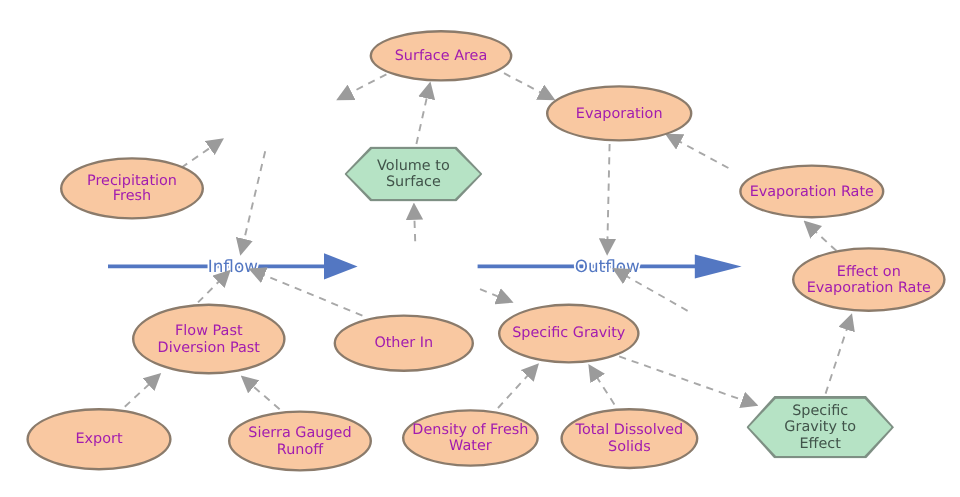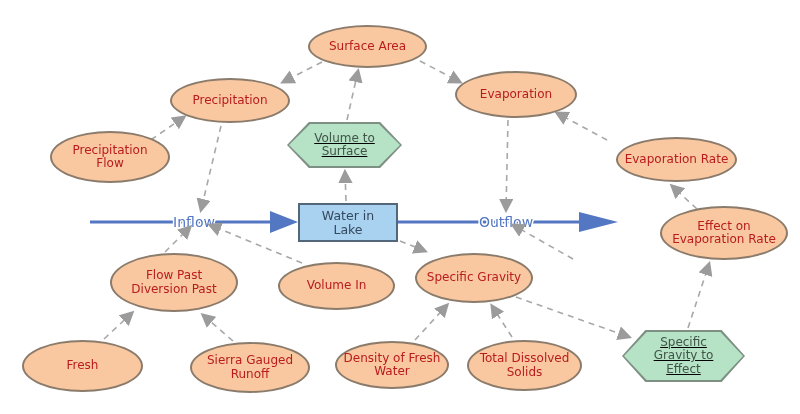--- a/index.html
+++ b/index.html
@@ -10,23 +10,23 @@
   #canvas{position:absolute;left:0;top:0;width:800px;height:414px;}
   svg.wires{position:absolute;left:0;top:0;z-index:1;}
   .node{
     position:absolute;z-index:2;display:flex;align-items:center;justify-content:center;
     box-sizing:border-box;text-align:center;cursor:default;
   }
   .ellipse{
     background:#f9c8a1;border:2px solid #8b7b6b;border-radius:50%;
   }
   .lbl{
-    font-size:12px;line-height:1.12;color:#b91c1c;padding:0 6px;
+    font-size:12px;line-height:1.12;color:#a21caf;padding:0 6px;
   }
-  .hex{background:transparent;text-decoration:underline;}
+  .hex{background:transparent;}
   .hex::before{
     content:"";position:absolute;inset:0;background:#7e9084;
     clip-path:polygon(0 50%,19% 0,81% 0,100% 50%,81% 100%,19% 100%);
   }
   .hex::after{
     content:"";position:absolute;inset:2px;background:#b6e3c5;
     clip-path:polygon(0 50%,19% 0,81% 0,100% 50%,81% 100%,19% 100%);
   }
   .hex .lbl{position:relative;z-index:1;color:#41544a;}
   .stock{
@@ -82,26 +82,23 @@
       <line class="conn" x1="302" y1="263" x2="210" y2="225" marker-end="url(#ah)"></line>
       <line class="conn" x1="104" y1="339" x2="132" y2="313" marker-end="url(#ah)"></line>
       <line class="conn" x1="233" y1="341" x2="203" y2="315" marker-end="url(#ah)"></line>
     </g>
   </svg>
 
   <div class="node ellipse" style="left:308px;top:25px;width:119px;height:43px">
     <span class="lbl">Surface Area</span>
   </div>
 
-  <div class="node ellipse" style="left:170px;top:78px;width:120px;height:45px">
-    <span class="lbl">Precipitation</span>
-  </div>
 
   <div class="node ellipse" style="left:50px;top:131px;width:120px;height:52px">
-    <span class="lbl">Precipitation Flow</span>
+    <span class="lbl">Precipitation Fresh</span>
   </div>
 
   <div class="node hex" style="left:287px;top:122px;width:115px;height:46px">
     <span class="lbl" style="max-width:80px">Volume to Surface</span>
   </div>
 
   <div class="node ellipse" style="left:455px;top:71px;width:122px;height:47px">
     <span class="lbl">Evaporation</span>
   </div>
 
@@ -111,45 +108,42 @@
 
   <div class="node ellipse" style="left:660px;top:206px;width:128px;height:54px">
     <span class="lbl">Effect on Evaporation Rate</span>
   </div>
 
   <div class="node ellipse" style="left:110px;top:253px;width:128px;height:59px">
     <span class="lbl">Flow Past Diversion Past</span>
   </div>
 
   <div class="node ellipse" style="left:278px;top:262px;width:117px;height:48px">
-    <span class="lbl">Volume In</span>
+    <span class="lbl">Other In</span>
   </div>
 
   <div class="node ellipse" style="left:415px;top:253px;width:118px;height:50px">
     <span class="lbl">Specific Gravity</span>
   </div>
 
 
   <div class="node ellipse" style="left:22px;top:340px;width:121px;height:52px">
-    <span class="lbl">Fresh</span>
+    <span class="lbl">Export</span>
   </div>
 
   <div class="node ellipse" style="left:190px;top:342px;width:120px;height:51px">
     <span class="lbl">Sierra Gauged Runoff</span>
   </div>
 
   <div class="node ellipse" style="left:335px;top:341px;width:114px;height:48px">
     <span class="lbl">Density of Fresh Water</span>
   </div>
 
   <div class="node hex" style="left:622px;top:330px;width:123px;height:52px">
     <span class="lbl" style="max-width:74px">Specific Gravity to Effect</span>
   </div>
 
   <div class="node ellipse" style="left:467px;top:340px;width:115px;height:51px">
     <span class="lbl">Total Dissolved Solids</span>
   </div>
 
-  <div class="node stock" style="left:298px;top:203px;width:100px;height:39px">
-    <span class="lbl">Water in Lake</span>
-  </div>
 
 </div>
 
 </body></html>

